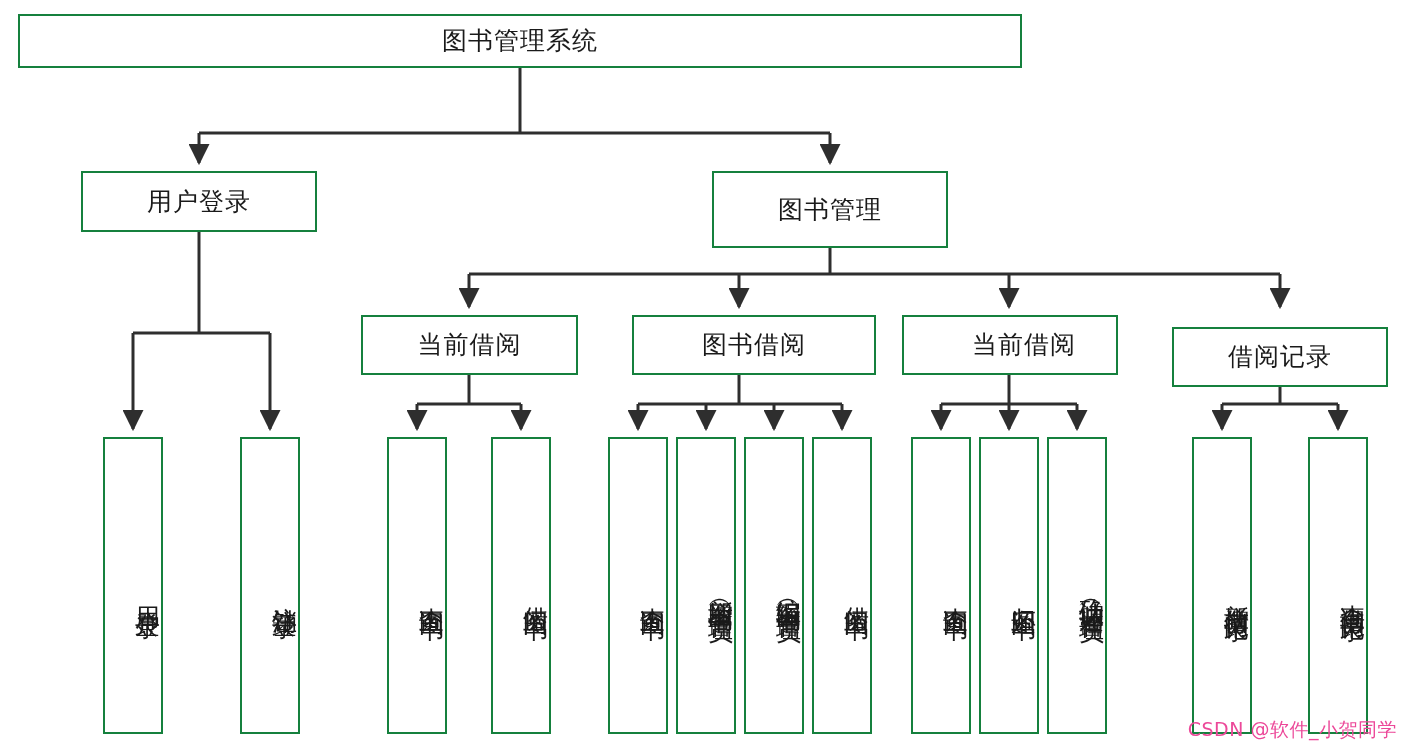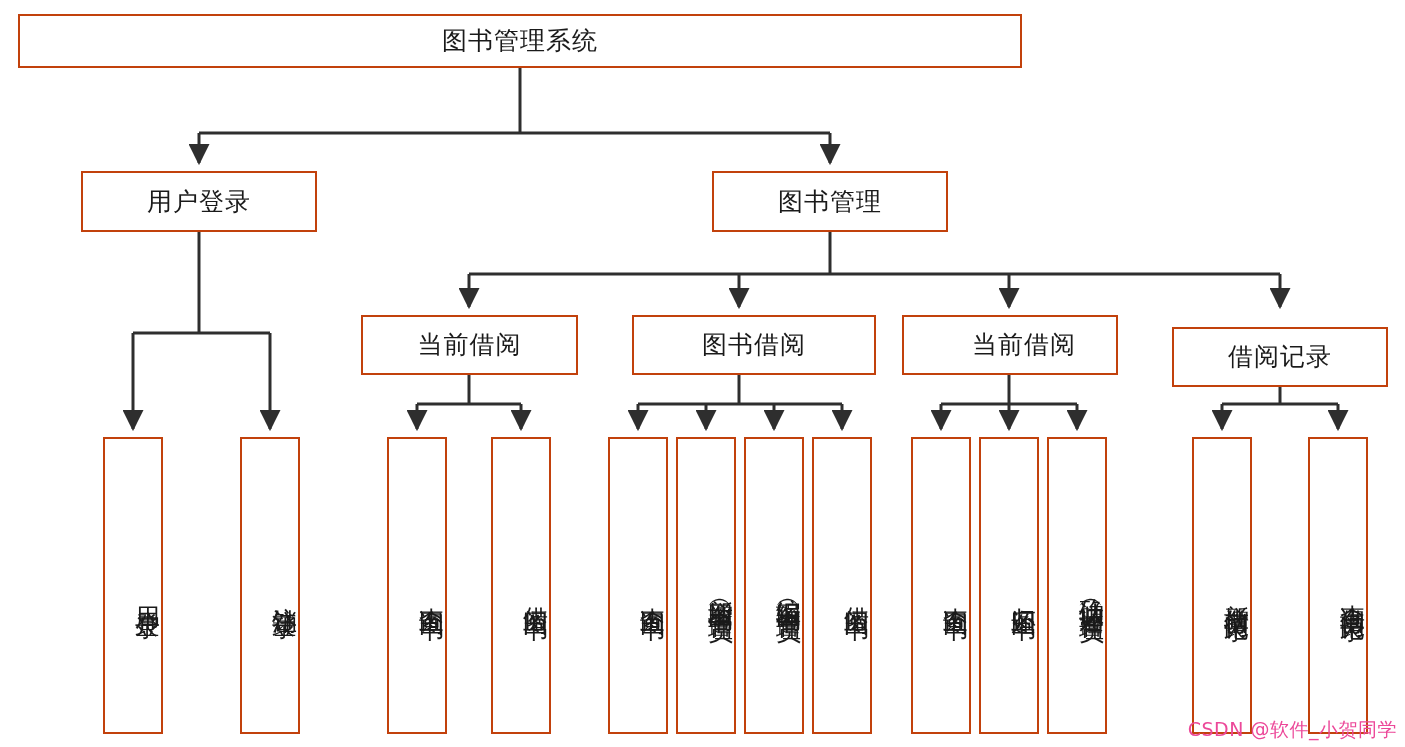--- a/index.html
+++ b/index.html
@@ -24,21 +24,21 @@
     left: 0;
     top: 0;
     width: 1405px;
     height: 747px;
     pointer-events: none;
   }
   .node {
     position: absolute;
     box-sizing: border-box;
     background: #ffffff;
-    border: 2px solid #c2410c;
+    border: 2px solid #15803d;
     display: flex;
     align-items: center;
     justify-content: center;
     color: #1a1a1a;
   }
   .node.horiz {
     font-size: 25px;
     line-height: 1.1;
     letter-spacing: 1px;
   }
@@ -129,21 +129,21 @@
     </g>
   </svg>
 
   <div class="node horiz" style="left:18px; top:14px; width:1004px; height:54px;">
     <span class="nodelabel">图书管理系统</span>
   </div>
 
   <div class="node horiz" style="left:81px; top:171px; width:236px; height:61px;">
     <span class="nodelabel">用户登录</span>
   </div>
-  <div class="node horiz" style="left:712px; top:171px; width:236px; height:61px;">
+  <div class="node horiz" style="left:712px; top:171px; width:236px; height:77px;">
     <span class="nodelabel">图书管理</span>
   </div>
 
   <div class="node horiz" style="left:361px; top:315px; width:217px; height:60px;">
     <span class="nodelabel">当前借阅</span>
   </div>
   <div class="node horiz" style="left:632px; top:315px; width:244px; height:60px;">
     <span class="nodelabel">图书借阅</span>
   </div>
   <div class="node horiz" style="left:902px; top:315px; width:216px; height:60px;padding-left:28px;">

